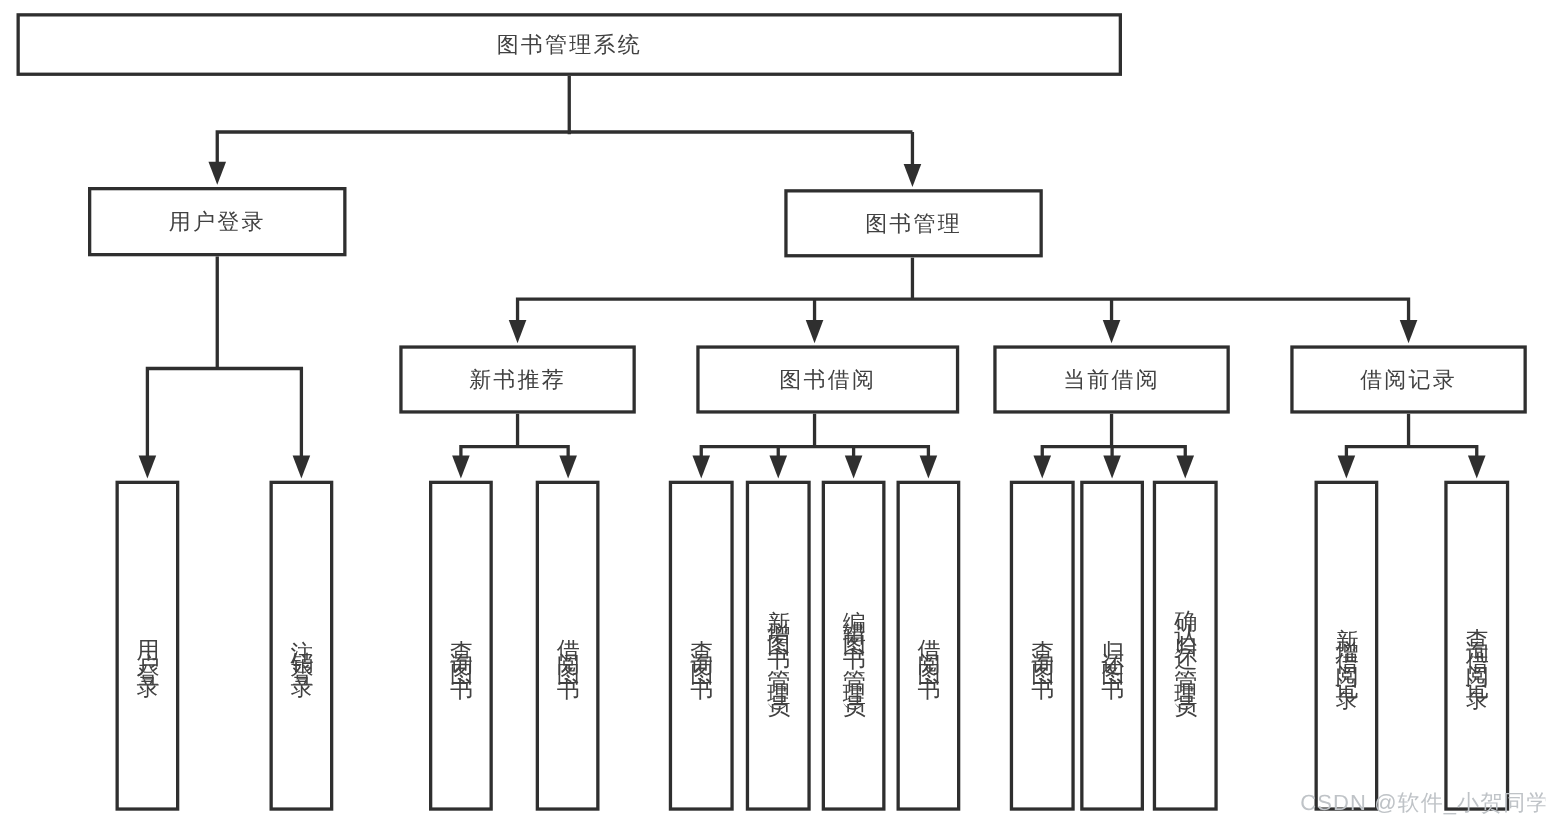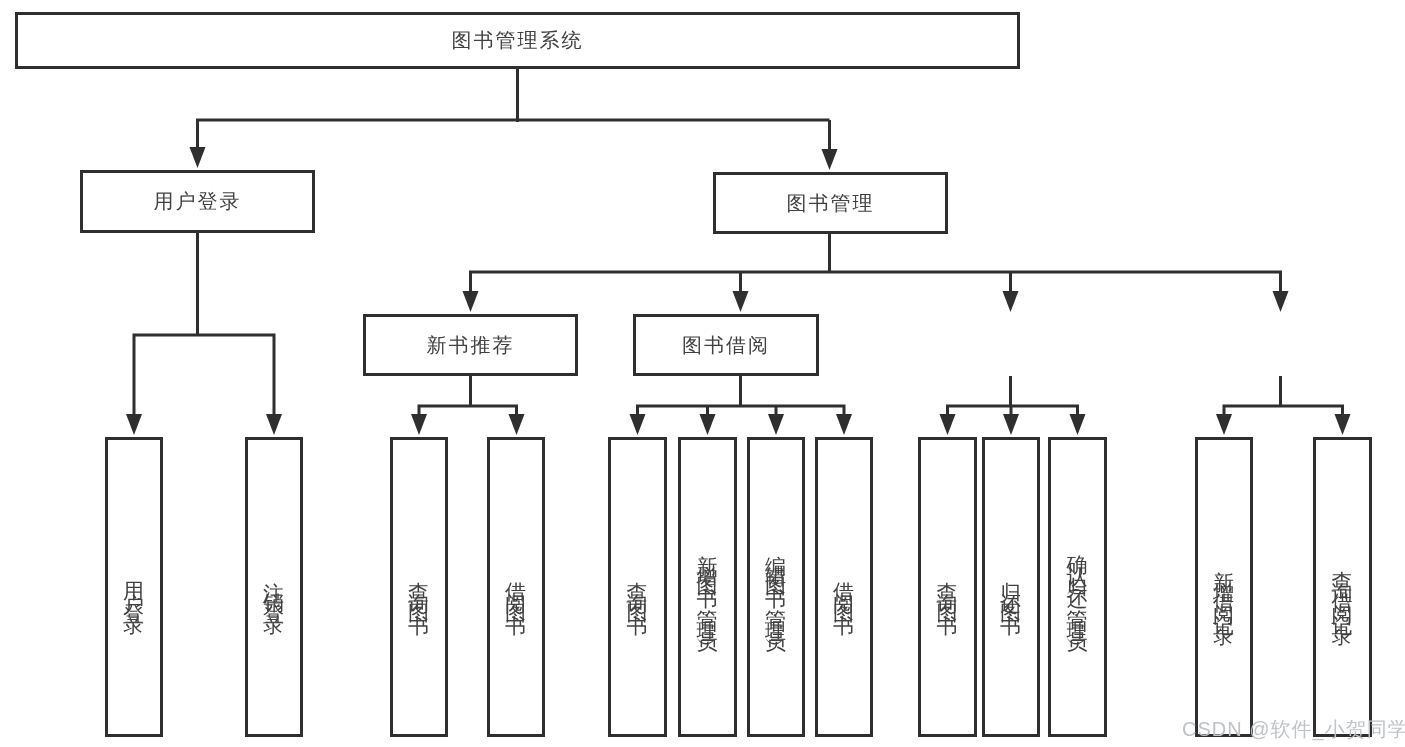--- a/index.html
+++ b/index.html
@@ -100,22 +100,28 @@
   <div class="box" style="left:80px;top:170px;width:235px;height:63px">
     <span>用户登录</span>
   </div>
   <div class="box" style="left:363px;top:314px;width:215px;height:62px">
     <span>新书推荐</span>
   </div>
 
   <div class="box" style="left:713px;top:172px;width:235px;height:62px">
     <span>图书管理</span>
   </div>
-  <div class="box" style="left:633px;top:314px;width:186px;height:62px">
+  <div class="box" style="left:633px;top:314px;width:239px;height:62px">
     <span>图书借阅</span>
+  </div>
+  <div class="box" style="left:903px;top:314px;width:215px;height:62px">
+    <span>当前借阅</span>
+  </div>
+  <div class="box" style="left:1173px;top:314px;width:215px;height:62px">
+    <span>借阅记录</span>
   </div>
 
   <div class="box leaf" style="left:105px;top:437px;width:58px;height:300px">
     <span>用户登录</span>
   </div>
   <div class="box leaf" style="left:245px;top:437px;width:58px;height:300px">
     <span>注销登录</span>
   </div>
 
   <div class="box leaf" style="left:390px;top:437px;width:58px;height:300px">

